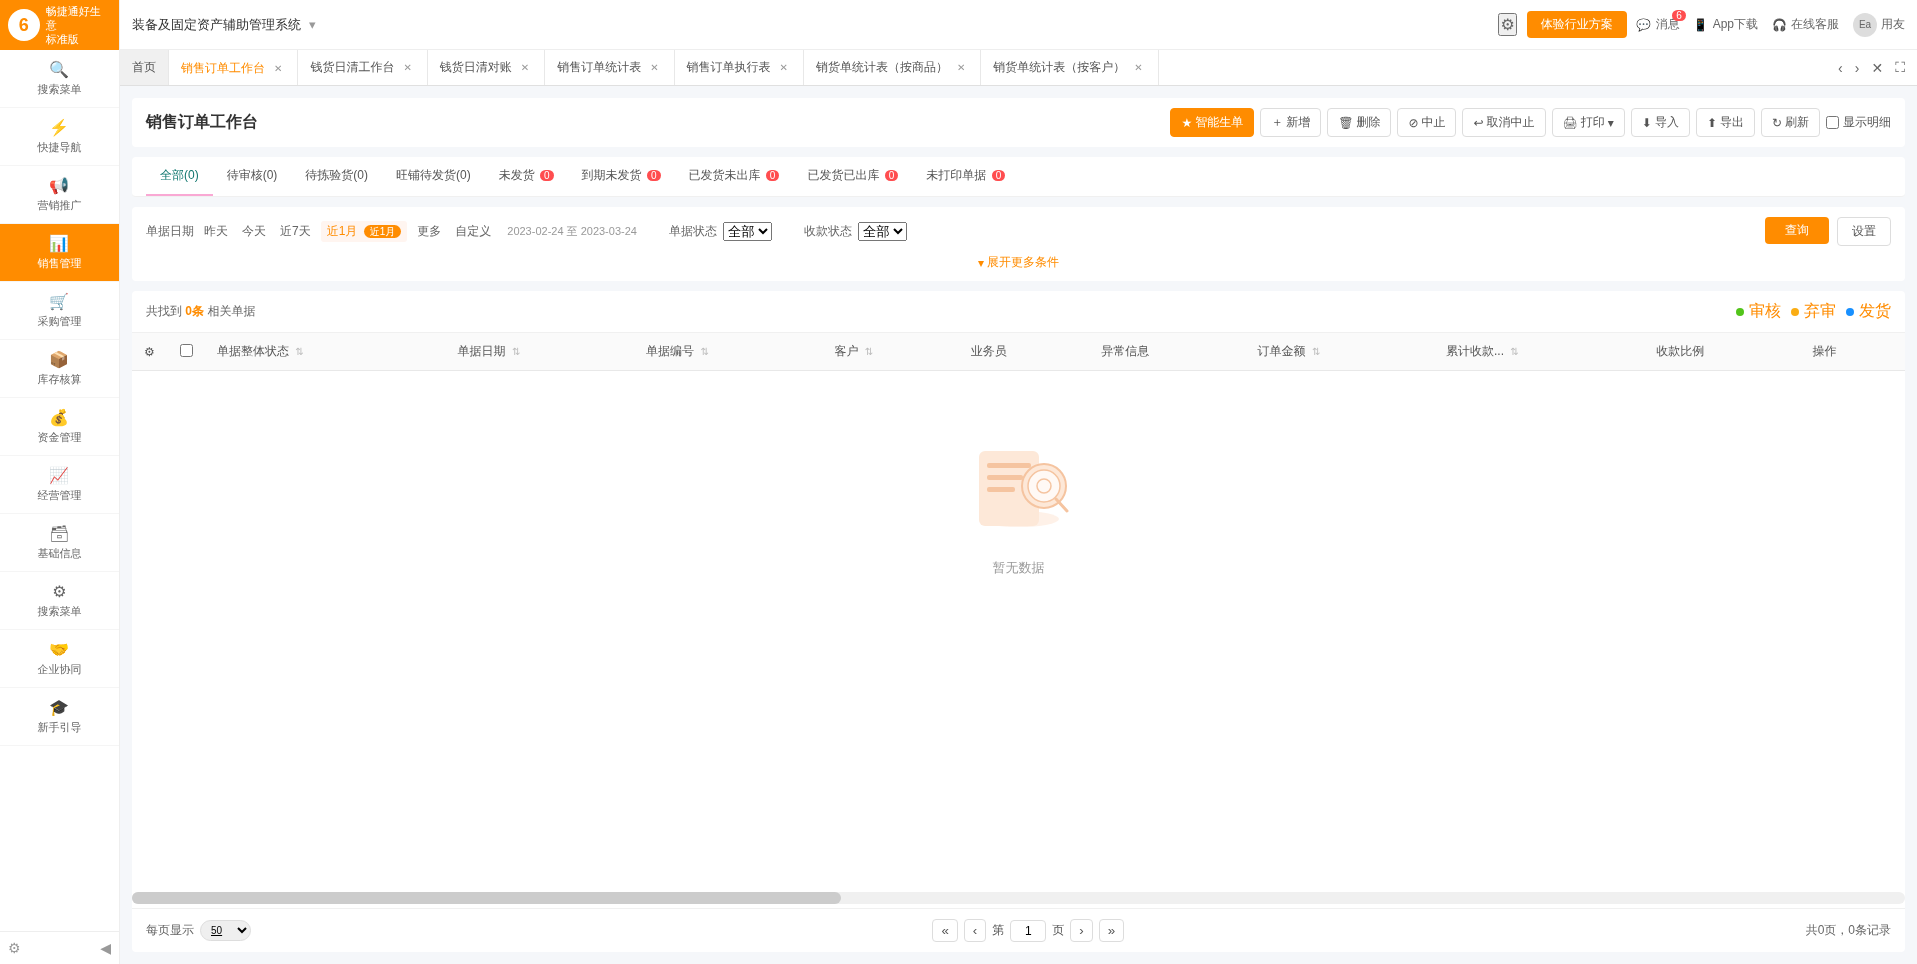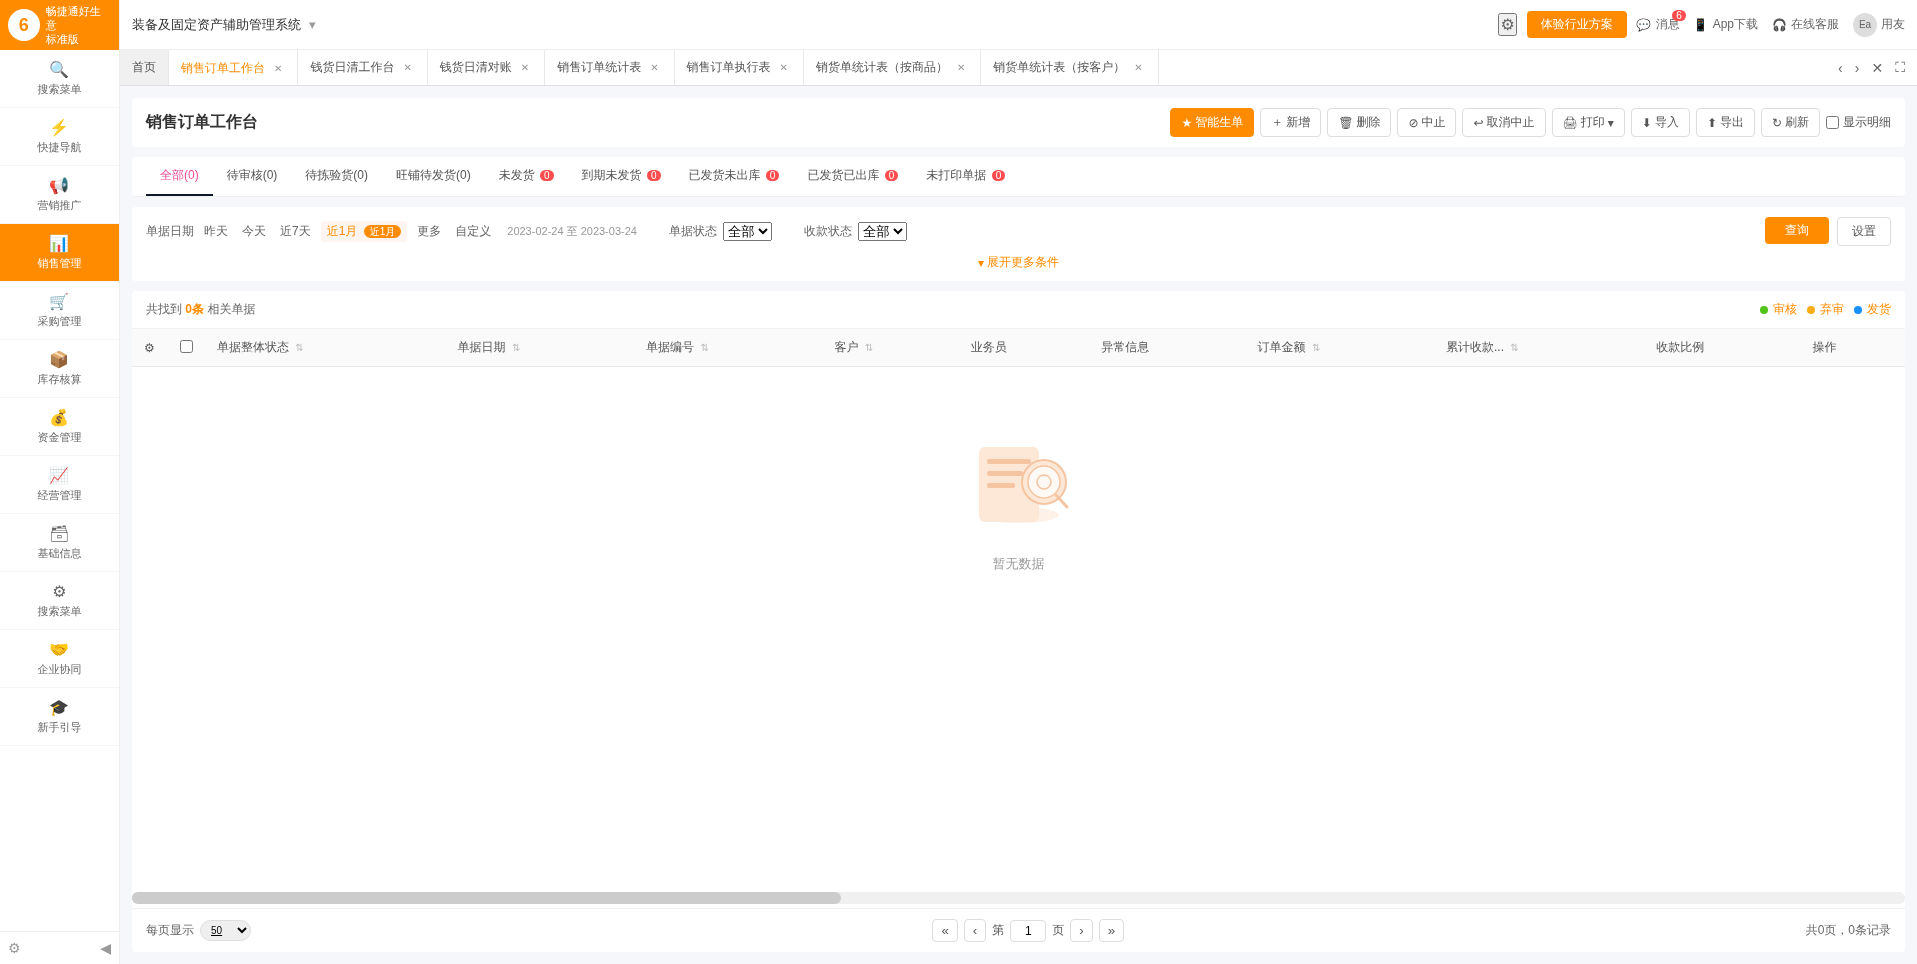--- a/index.html
+++ b/index.html
@@ -62,30 +62,30 @@
     .date-quick { color: #666; cursor: pointer; font-size: 12px; padding: 2px 4px; }
     .date-quick.active { color: #ff8c00; background: #fff5f0; border-radius: 3px; padding: 2px 6px; }
     .date-range { font-size: 11px; color: #999; }
     .expand-btn { color: #ff8c00; cursor: pointer; font-size: 12px; display: flex; align-items: center; gap: 3px; }
     .btn-query { padding: 5px 20px; background: #ff8c00; color: #fff; border: none; border-radius: 4px; cursor: pointer; font-size: 12px; }
     .btn-settings { padding: 5px 14px; background: #fff; border: 1px solid #ddd; border-radius: 4px; cursor: pointer; font-size: 12px; color: #555; }
 
     
     .sub-tabs { background: #fff; border-radius: 4px; padding: 0 14px; border-bottom: 1px solid #f0f0f0; display: flex; align-items: center; gap: 0; }
     .sub-tab { padding: 10px 14px; cursor: pointer; font-size: 12px; color: #555; border-bottom: 2px solid transparent; white-space: nowrap; }
-    .sub-tab.active { color: #ec4899; border-bottom: 2px solid #0f172a; }
+    .sub-tab.active { color: #0f766e; border-bottom: 2px solid #f9a8d4; }
     .sub-tab .count-badge { background: #ff4d4f; color: #fff; border-radius: 8px; padding: 0 4px; font-size: 10px; margin-left: 2px; }
 
     
     .table-container { background: #fff; border-radius: 4px; flex: 1; display: flex; flex-direction: column; }
     .table-header-bar { padding: 10px 14px; display: flex; align-items: center; justify-content: space-between; border-bottom: 1px solid #f0f0f0; }
     .result-count { font-size: 12px; color: #666; }
     .result-count .highlight { color: #ff8c00; font-weight: bold; }
     .table-actions { display: flex; gap: 10px; }
-    .table-action-btn { display: flex; align-items: center; gap: 3px; color: #ff8c00; cursor: pointer; font-size: 12px; }
+    .table-action-btn { display: flex; align-items: center; gap: 3px; color: #ff8c00; cursor: pointer; font-size: 16px; }
     .table-action-btn .dot { width: 8px; height: 8px; border-radius: 50%; display: inline-block; margin-right: 2px; }
     .dot-review { background: #52c41a; }
     .dot-revoke { background: #faad14; }
     .dot-ship { background: #1890ff; }
 
     
     .data-table { width: 100%; border-collapse: collapse; }
     .data-table th { background: #fafafa; padding: 10px 12px; text-align: left; font-weight: 500; color: #555; border-bottom: 1px solid #e8e8e8; font-size: 12px; white-space: nowrap; }
     .data-table th .sort-icon { color: #bbb; margin-left: 3px; font-size: 10px; }
     .th-checkbox { width: 36px; text-align: center; }

